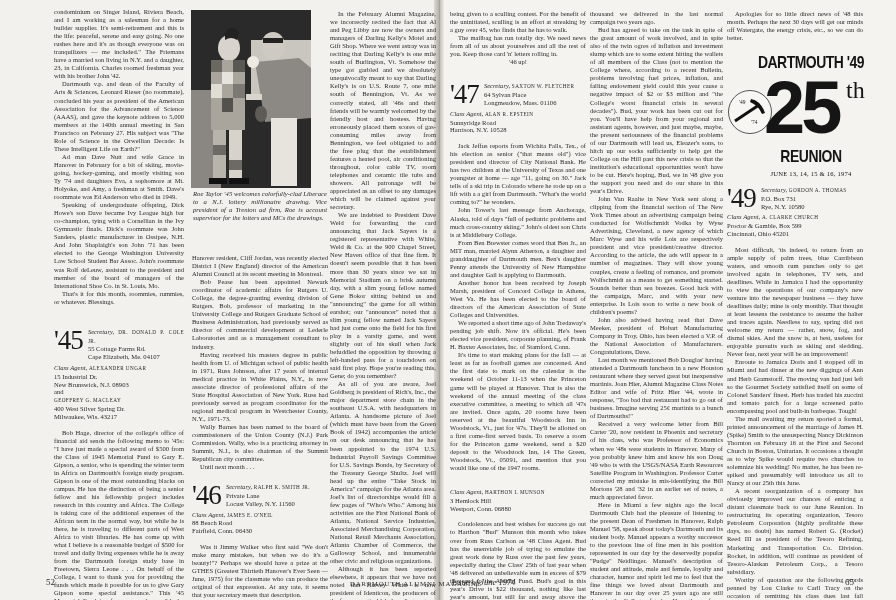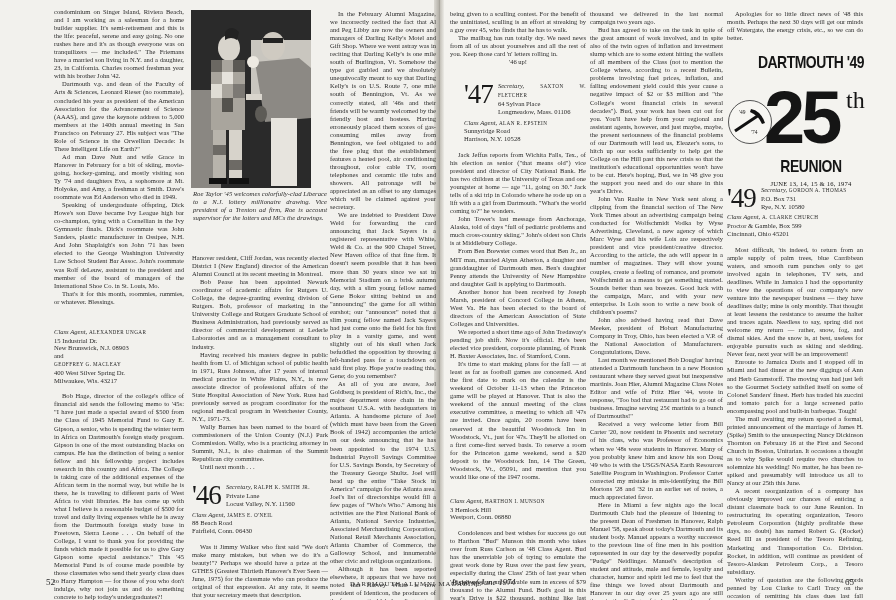--- a/index.html
+++ b/index.html
@@ -22,41 +22,50 @@
   .agent { font-size:6.6px; line-height:7.8px; margin:3px 0 8px 0; }
   .agent .role { font-style:italic; }
   .agent .sc { font-size:5.2px; letter-spacing:0.4px; text-transform:uppercase; }
   .photo { position:absolute; left:191px; top:10px; width:120px; height:178px; background:#1f1f1f; overflow:hidden; }
   .caption { position:absolute; left:193px; top:190px; width:134px; font-size:6.7px; line-height:8.1px; font-style:italic; color:#2a2a2a; text-align:justify; }
   .folio { position:absolute; font-size:9px; color:#2a2a2a; }
   .running { position:absolute; font-size:6.8px; letter-spacing:0.9px; color:#2a2a2a; }
   .issue { position:absolute; font-size:8.5px; font-style:italic; color:#2a2a2a; }
   .reunion { position:absolute; left:726px; top:53px; width:170px; text-align:center; color:#151515; }
   .reunion .title { font-family:"Liberation Sans","DejaVu Sans",sans-serif; font-weight:bold; font-size:17px; letter-spacing:-0.6px; transform:scaleX(0.82); transform-origin:center; }
-  .reunion .big { position:relative; height:70px; margin-top:10px; }
+  .reunion .big { position:relative; height:70px; margin-top:0; }
   .reunion .num25 { position:absolute; left:38px; top:-8px; font-family:"Liberation Sans","DejaVu Sans",sans-serif; font-weight:bold; font-size:74px; letter-spacing:-4px; }
   .reunion .th { position:absolute; left:120px; top:4px; font-family:"Liberation Serif",serif; font-weight:normal; font-size:24px; }
   .reunion .seal { position:absolute; left:2px; top:17px; width:42px; height:42px; border:1px solid #555; border-radius:50%; background:#f7f6f2; }
   .reunion .r-word { font-family:"Liberation Sans","DejaVu Sans",sans-serif; font-weight:bold; font-size:17px; letter-spacing:-0.5px; transform:scaleX(0.82); margin-top:4px; }
   .reunion .dates { font-size:6.6px; letter-spacing:0.2px; margin-top:3px; }
 </style>
 </head>
 <body>
 
 <div class="page" id="left-page"></div>
 <div class="page" id="right-page"></div>
 <div class="gutter"></div>
 
 <div class="col" style="left:54px; top:8px; width:130px;">
   <p class="ni">condominium on Singer Island, Riviera Beach, and I am working as a salesman for a home builder supplier. It's semi-retirement and this is the life: peaceful, serene and easy going. No one rushes here and it's as though everyone was on tranquilizers — me included." The Friemans have a married son living in N.Y. and a daughter, 23, in California. Charles roomed freshman year with his brother John '42.</p>
   <p>Dartmouth v.p. and dean of the Faculty of Arts &amp; Sciences, Leonard Rieser (no roommate), concluded his year as president of the American Association for the Advancement of Science (AAAS), and gave the keynote address to 5,000 members at the 140th annual meeting in San Francisco on February 27. His subject was "The Role of Science in the Orwellian Decade: Is There Intelligent Life on Earth?"</p>
   <p>Ad man Dave Nutt and wife Grace in Hanover in February for a bit of skiing, movie-going, hockey-gaming, and mostly visiting son Ty '74 and daughters Eva, a sophomore at Mt. Holyoke, and Amy, a freshman at Smith. Dave's roommate was Ed Anderson who died in 1949.</p>
   <p>Speaking of undergraduate offspring, Dick Howe's son Dave became Ivy League high bar co-champion, tying with a Cornellian in the Ivy Gymnastic finals. Dick's roommate was John Sanders, plastic manufacturer in Ossipee, N.H. And John Shaplaigh's son John '71 has been elected to the George Washington University Law School Student Bar Assoc. John's roommate was Rolf deLeuw, assistant to the president and member of the board of managers of the International Shoe Co. in St. Louis, Mo.</p>
   <p>That's it for this month, roommies, rummies, or whatever. Blessings.</p>
   <div class="sec" style="margin-top:22px;">
+    <div class="sec-head">
+      <div class="class-num">'45</div>
+      <div class="addr">
+        <span class="role">Secretary,</span>
+        <span class="sc">DR. DONALD P. COLE JR.</span><br>
+        <span>55 Cottage Farms Rd.</span><br>
+        <span>Cape Elizabeth, Me. 04107</span>
+      </div>
+    </div>
     <div class="agent">
       <span class="role">Class Agent,</span>
       <span class="sc">ALEXANDER UNGAR</span><br>
       <span>15 Industrial Dr.</span><br>
       <span>New Brunswick, N.J. 08903</span><br>
       <span>and</span><br>
       <span class="sc">GEOFFREY G. MACLEAY</span><br>
       <span>400 West Silver Spring Dr.</span><br>
       <span>Milwaukee, Wis. 43217</span>
     </div>
@@ -132,21 +141,21 @@
 
 </div>
 
 <div class="folio" style="left:46px; top:577px;">52</div>
 <div class="running" style="left:350px; top:580px;">DARTMOUTH ALUMNI MAGAZINE</div>
 
 <div class="col" style="left:450px; top:10px; width:136px;">
   <p class="ni">being given to a sculling contest. For the benefit of the uninitiated, sculling is an effort at streaking by a guy over 45, who finds that he has to walk.</p>
   <p>The mailbag has run totally dry. We need news from all of us about yourselves and all the rest of you. Keep those card 'n' letters rolling in.</p>
   <p class="ni" style="text-align:center;">'46 up!</p>
-  <div class="sec" style="margin-top:16px;margin-left:14px;">
+  <div class="sec" style="margin-top:16px;">
     <div class="sec-head">
       <div class="class-num">'47</div>
       <div class="addr">
         <span class="role">Secretary,</span>
         <span class="sc">SAXTON W. FLETCHER</span><br>
         <span>64 Sylvan Place</span><br>
         <span>Longmeadow, Mass. 01106</span>
       </div>
     </div>
     <div class="agent">

